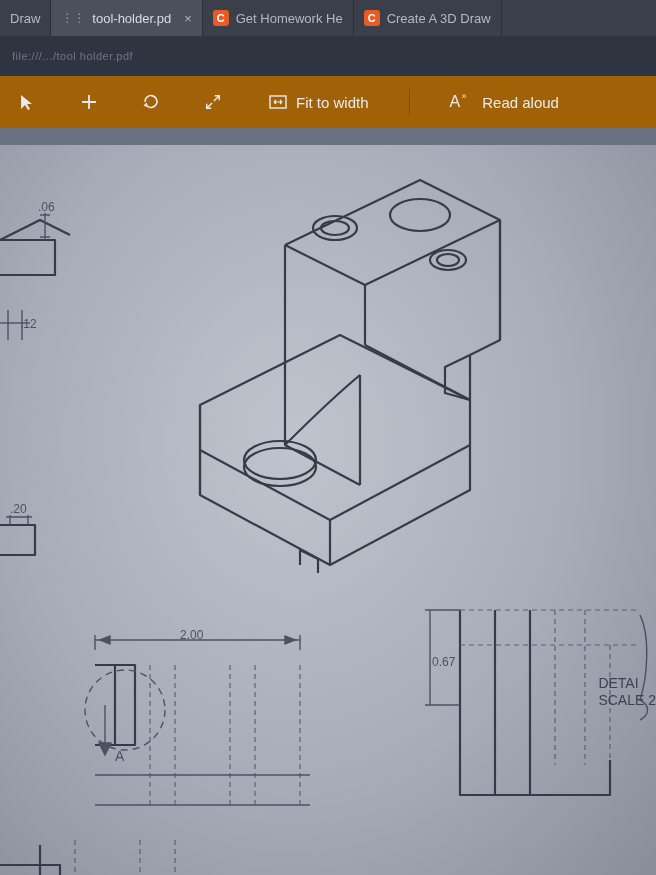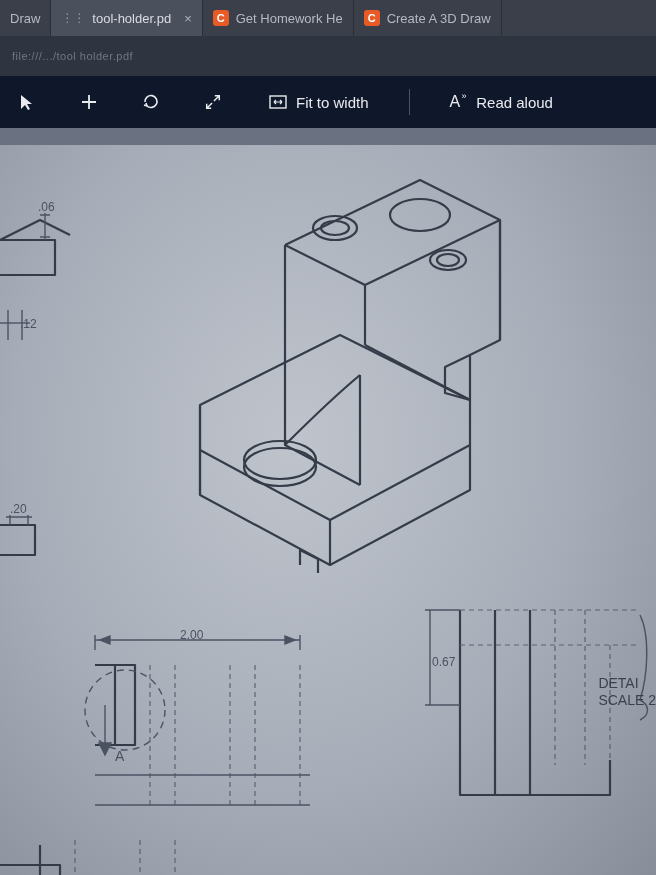--- a/index.html
+++ b/index.html
@@ -57,21 +57,21 @@
       display: flex;
       align-items: center;
       white-space: nowrap;
       overflow: hidden;
       letter-spacing: 0.5px;
     }
 
     
     .toolbar {
       height: 52px;
-      background: #0f172a;
+      background: #a16207;
       display: flex;
       align-items: center;
       padding: 0 6px;
       gap: 20px;
       color: #e9ebef;
       font-size: 15px;
     }
     .tb-btn {
       display: flex;
       align-items: center;
@@ -179,21 +179,21 @@
   <div class="tb-btn labeled">
     <svg width="20" height="16" viewBox="0 0 20 16">
       <rect x="2" y="2" width="16" height="12" stroke-width="1.4"></rect>
       <path d="M6 8 H14 M6 8 L8 6 M6 8 L8 10 M14 8 L12 6 M14 8 L12 10" stroke-width="1.2"></path>
     </svg>
     <span>Fit to width</span>
   </div>
   <div class="tb-sep"></div>
   <div class="tb-btn labeled">
     <span style="font-size:16px;position:relative">A<sup style="font-size:9px;position:absolute;top:-2px;left:12px">»</sup></span>
-    <span style="margin-left:8px">Read aloud</span>
+    <span style="margin-left:14px">Read aloud</span>
   </div>
 </div>
 
 <div class="page">
   <div class="sheet">
 
     <svg width="656" height="740" style="position:absolute;top:0;left:0">
 
       <g class="thick-line">
         <path d="M0 95 L55 95 L55 130 L0 130"></path>

